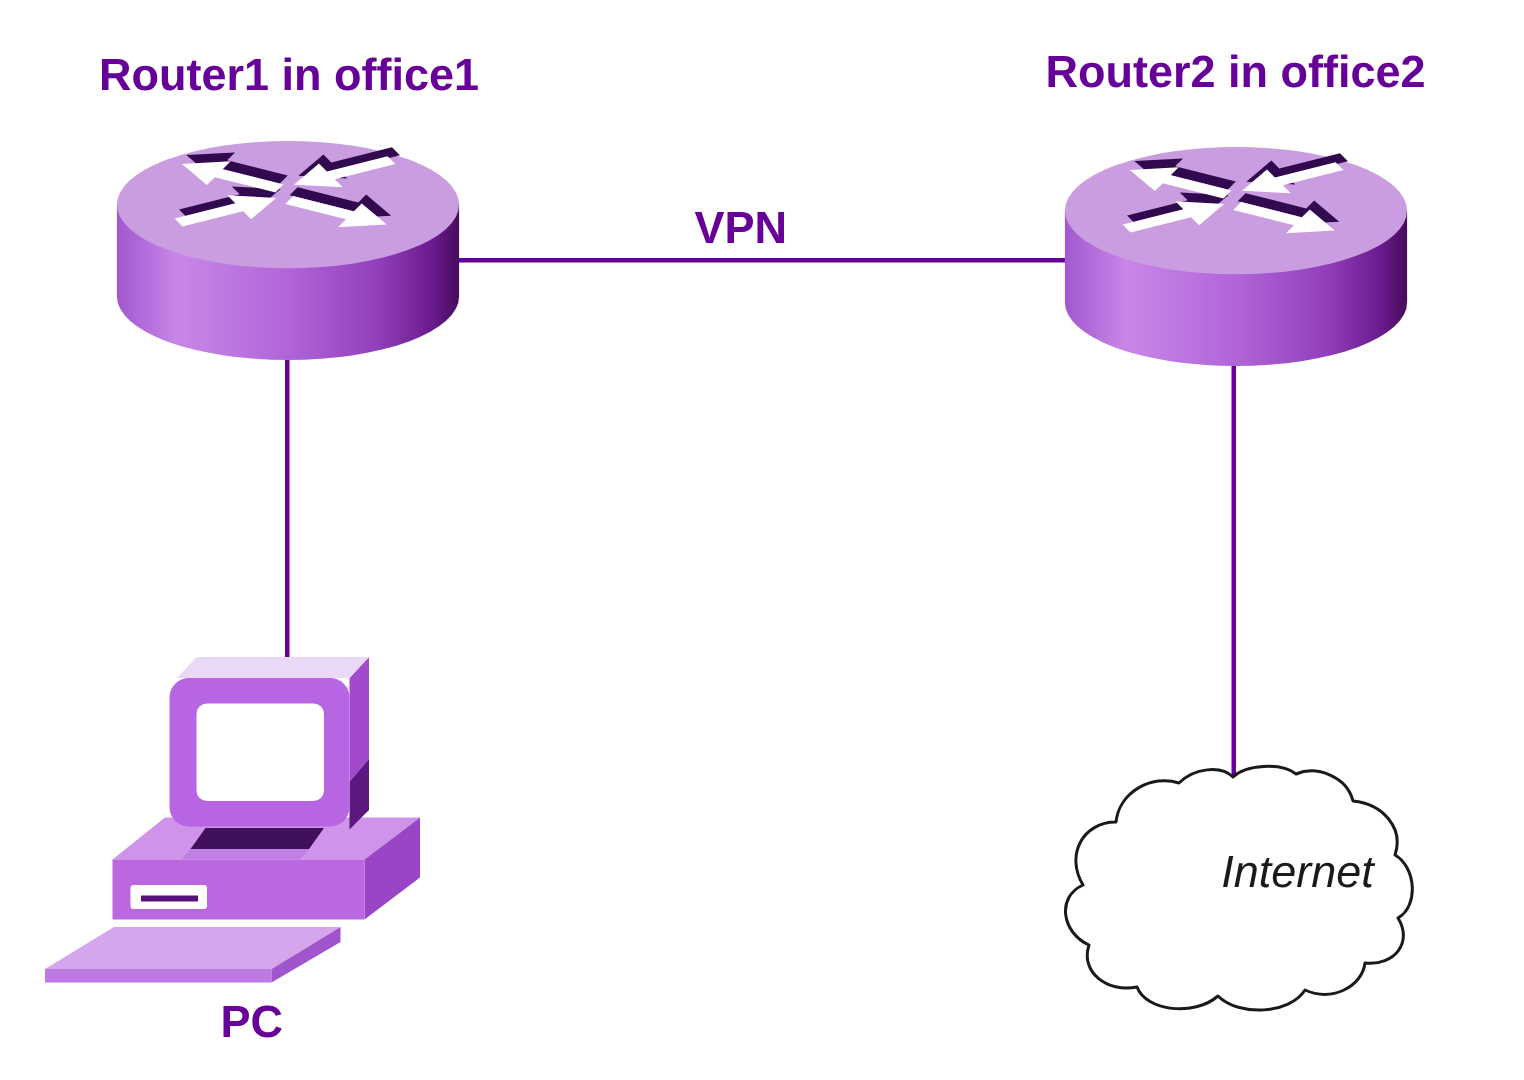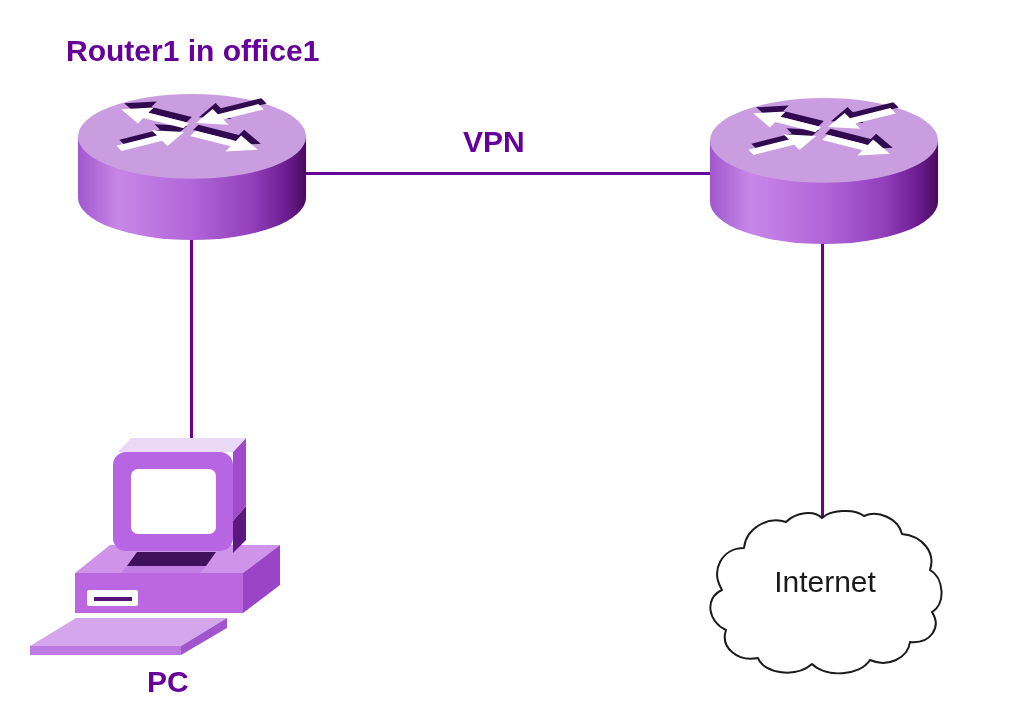--- a/index.html
+++ b/index.html
@@ -119,20 +119,21 @@
          C 94 172, 62 168, 56 152
          C 36 156, 18 142, 24 124
          C 6 116, 2 92, 20 84
          C 8 64, 20 42, 42 42
          C 44 22, 66 10, 84 16
          C 94 6, 112 4, 120 12 Z" fill="#ffffff" stroke="#1a1a1a" stroke-width="2" stroke-linejoin="round"></path>
   </svg>
 
   <div class="lbl" id="router1-label" style="left:66px;top:36px;">Router1 in office1</div>
 
+  <div class="lbl" id="router2-label" style="left:697px;top:34px;">Router2 in office2</div>
 
-  <div class="lbl" id="vpn-label" style="left:463px;top:127px;">VPN</div>
+  <div class="lbl" id="vpn-label" style="left:463px;top:138px;">VPN</div>
 
   <div class="lbl" id="pc-label" style="left:147px;top:667px;">PC</div>
 
-  <div class="lbl-black" id="internet-label" style="left:702px;top:566px;width:246px;">Internet</div>
+  <div class="lbl-black" id="internet-label" style="left:742px;top:566px;width:246px;font-style:italic;">Internet</div>
 
 </div>
 
 </body></html>

